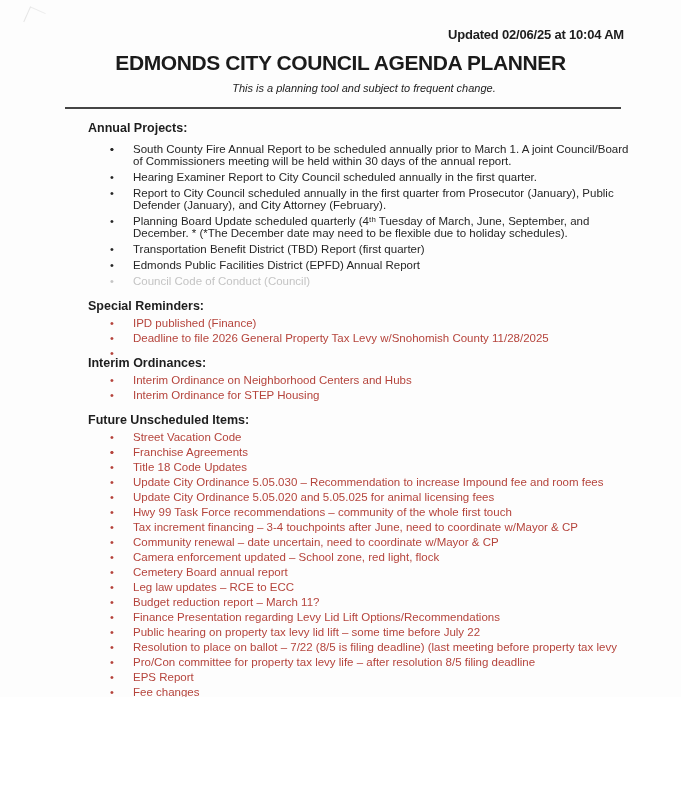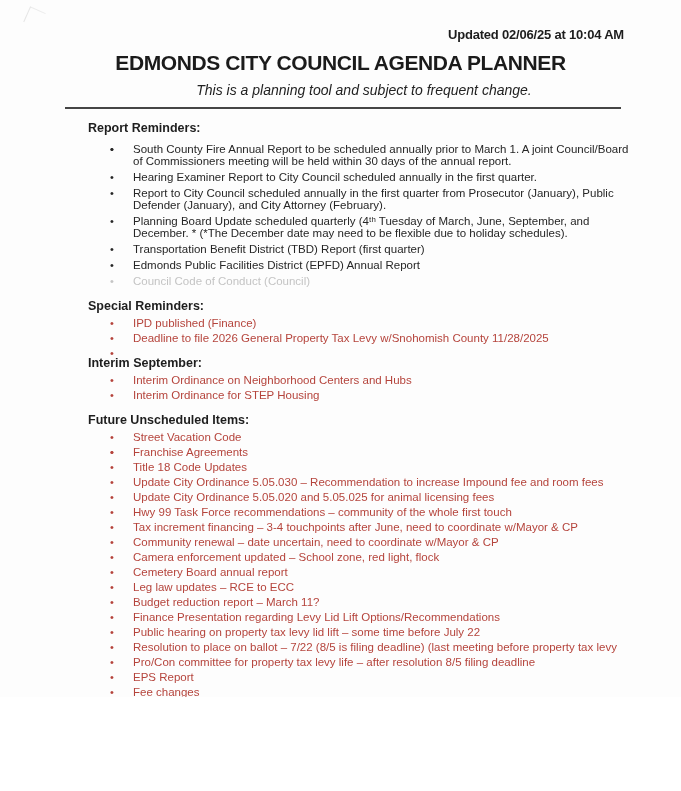--- a/index.html
+++ b/index.html
@@ -23,21 +23,21 @@
   }
   .title{
     position:absolute;top:51px;left:0;right:0;margin:0;
     text-align:center;
     font-size:21px;font-weight:bold;letter-spacing:-0.4px;
     color:#1b1b1b;
   }
   .subtitle{
     position:absolute;top:82px;left:0;right:0;
     text-align:center;
-    font-size:14px;font-style:italic;
+    font-size:11px;font-style:italic;
     color:#222222;
     padding-left:47px;
   }
   .rule{
     position:absolute;top:107px;left:65px;width:556px;height:0;
     margin:0;border:none;border-top:2px solid var(--c-rule,#454545);
   }
   .sections{
     position:absolute;top:121px;left:88px;right:48px;
   }
@@ -69,42 +69,42 @@
 <body>
 
 <div class="page">
   <div class="corner-artifact"></div>
   <div class="updated">Updated 02/06/25 at 10:04 AM</div>
   <h1 class="title">EDMONDS CITY COUNCIL AGENDA PLANNER</h1>
   <div class="subtitle">This is a planning tool and subject to frequent change.</div>
   <hr class="rule">
   <main class="sections" id="sections">
       <section class="agenda-section">
-        <h2>Report Reminders:</h2>
+        <h2>Annual Projects:</h2>
         <ul>
           <li class="item c-black"><span class="bullet">•</span></li>
           <li class="item c-black"><span class="bullet">•</span><span class="item-text">South County Fire Annual Report to be scheduled annually prior to March 1. A joint Council/Board of Commissioners meeting will be held within 30 days of the annual report.</span></li>
           <li class="item c-black"><span class="bullet">•</span><span class="item-text">Hearing Examiner Report to City Council scheduled annually in the first quarter.</span></li>
           <li class="item c-black"><span class="bullet">•</span><span class="item-text">Report to City Council scheduled annually in the first quarter from Prosecutor (January), Public Defender (January), and City Attorney (February).</span></li>
           <li class="item c-black"><span class="bullet">•</span><span class="item-text">Planning Board Update scheduled quarterly (4ᵗʰ Tuesday of March, June, September, and December. * (*The December date may need to be flexible due to holiday schedules).</span></li>
           <li class="item c-black"><span class="bullet">•</span><span class="item-text">Transportation Benefit District (TBD) Report (first quarter)</span></li>
           <li class="item c-black"><span class="bullet">•</span><span class="item-text">Edmonds Public Facilities District (EPFD) Annual Report</span></li>
           <li class="item c-gray"><span class="bullet">•</span><span class="item-text">Council Code of Conduct (Council)</span></li>
         </ul>
       </section>
       <section class="agenda-section">
         <h2>Special Reminders:</h2>
         <ul>
           <li class="item c-red"><span class="bullet">•</span><span class="item-text">IPD published (Finance)</span></li>
           <li class="item c-red"><span class="bullet">•</span><span class="item-text">Deadline to file 2026 General Property Tax Levy w/Snohomish County 11/28/2025</span></li>
           <li class="item c-red"><span class="bullet">•</span></li>
         </ul>
       </section>
       <section class="agenda-section">
-        <h2>Interim September:</h2>
+        <h2>Interim Ordinances:</h2>
         <ul>
           <li class="item c-red"><span class="bullet">•</span><span class="item-text">Interim Ordinance on Neighborhood Centers and Hubs</span></li>
           <li class="item c-red"><span class="bullet">•</span><span class="item-text">Interim Ordinance for STEP Housing</span></li>
         </ul>
       </section>
       <section class="agenda-section">
         <h2>Future Unscheduled Items:</h2>
         <ul>
           <li class="item c-red"><span class="bullet">•</span><span class="item-text">Street Vacation Code</span></li>
           <li class="item c-red"><span class="bullet">•</span></li>

